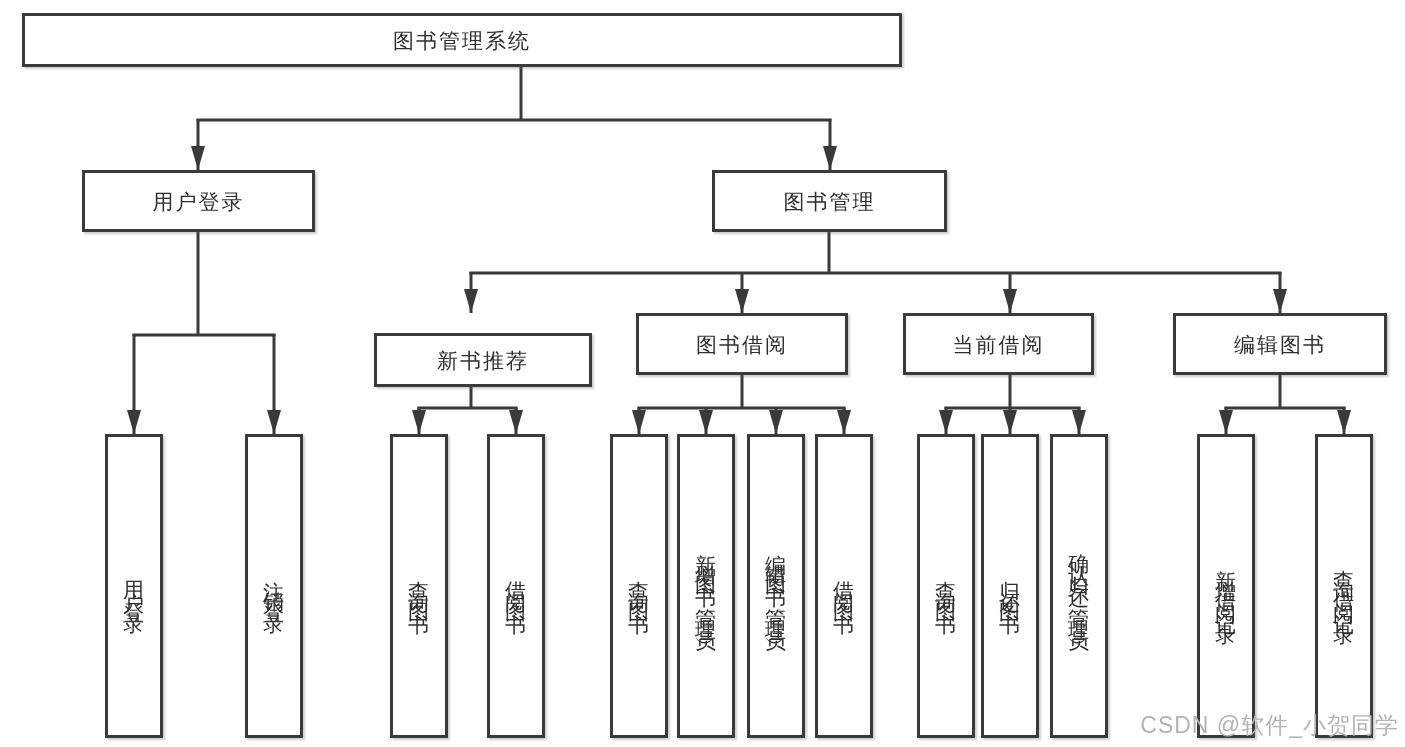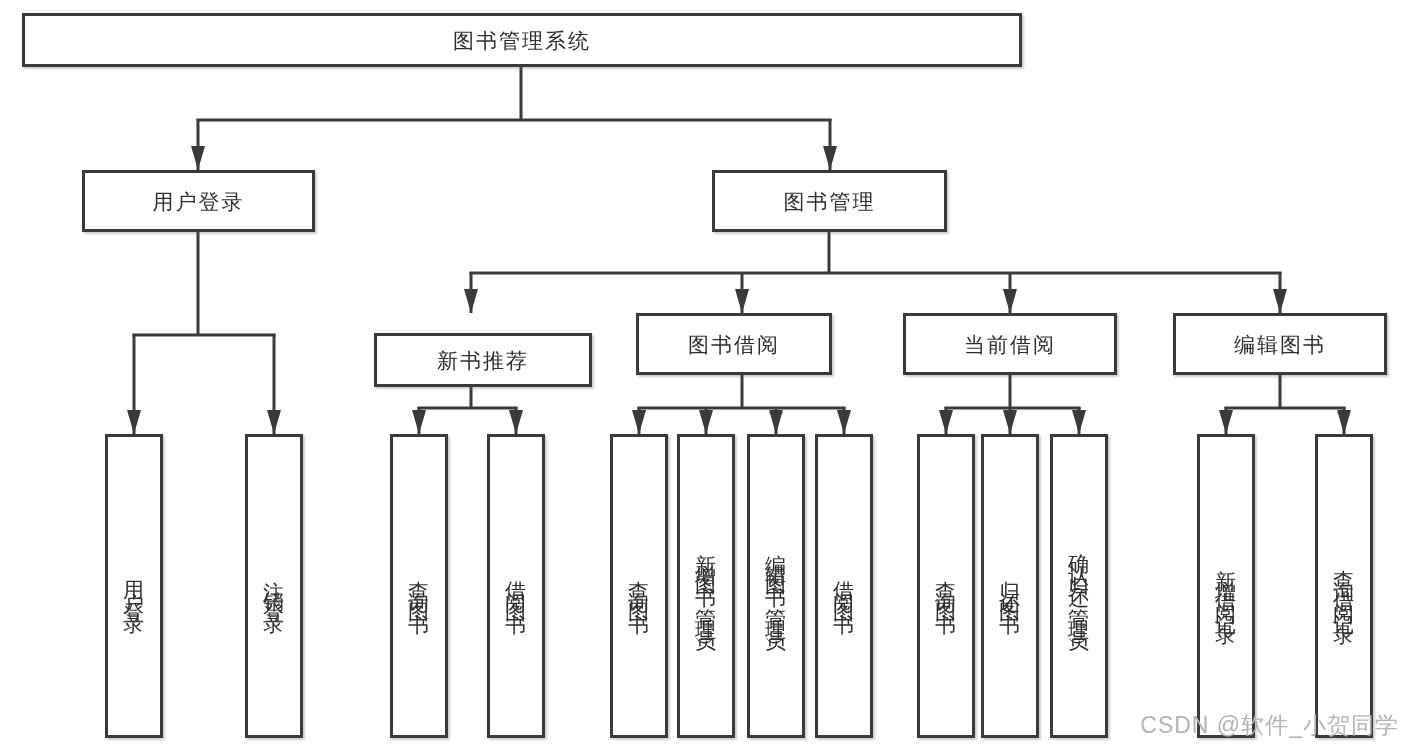--- a/index.html
+++ b/index.html
@@ -14,26 +14,26 @@
     display:flex; align-items:center; justify-content:center;
     font-size:21px; color:#2e2e2e; letter-spacing:2px;
     box-shadow:1.5px 1.5px 2px rgba(90,90,90,0.30);
   }
   .box.h { line-height:1; }
   .box.v span {
     writing-mode:vertical-rl; text-orientation:mixed;
     letter-spacing:11px; line-height:1;
   }
   
-  .n-root   { left:22px;  top:13px;  width:1000px; height:54px; }
+  .n-root   { left:22px;  top:13px;  width:880px; height:54px; }
   .n-login  { left:82px;  top:170px; width:233px;  height:62px; }
   .n-mgmt   { left:712px; top:170px; width:235px;  height:62px; }
   .n-g0 { left:374px;  top:313px; width:218px; height:54px;margin-top:20px; }
-  .n-g1 { left:636px;  top:313px; width:196px; height:62px; }
-  .n-g2 { left:903px;  top:313px; width:214px; height:62px; }
+  .n-g1 { left:636px;  top:313px; width:212px; height:62px; }
+  .n-g2 { left:903px;  top:313px; width:191px; height:62px; }
   .n-g3 { left:1173px; top:313px; width:214px; height:62px; }
   .leaf { top:434px; width:58px; height:304px; }
   .l-a0 { left:105px; }  .l-a1 { left:245px; }
   .l-b0 { left:390px; }  .l-b1 { left:487px; }
   .l-c0 { left:610px; }  .l-c1 { left:677px; } .l-c2 { left:747px; } .l-c3 { left:815px; }
   .l-d0 { left:917px; }  .l-d1 { left:981px; } .l-d2 { left:1050px; }
   .l-e0 { left:1197px; } .l-e1 { left:1315px; }
   .watermark {
     position:absolute; right:6px; bottom:6px;
     font-size:23px; color:#b3b3b3; letter-spacing:1px;

